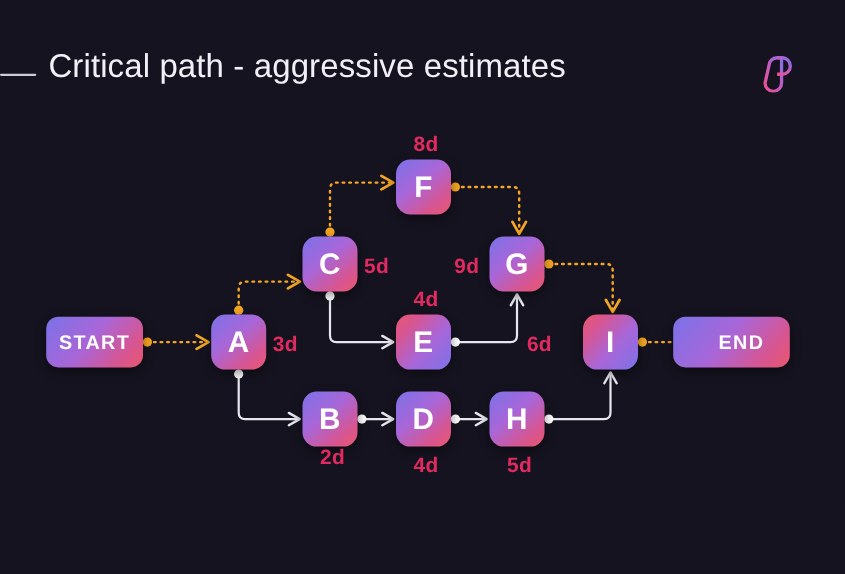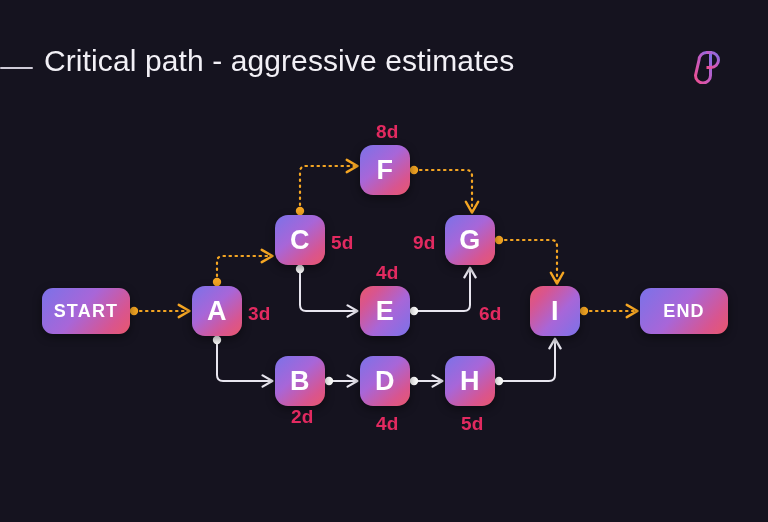--- a/index.html
+++ b/index.html
@@ -168,17 +168,17 @@
   <div class="node task" style="left:445px;top:356px;">
     <span>H</span>
   </div>
   <div class="duration" style="left:461px;top:413px;">5d</div>
 
   <div class="node task alt" style="left:530px;top:286px;">
     <span>I</span>
   </div>
   <div class="duration" style="left:479px;top:303px;">6d</div>
 
-  <div class="node terminal" style="left:640px;top:288px;">
+  <div class="node terminal" style="left:612px;top:288px;padding-left:18px;">
     <span>END</span>
   </div>
 
 </div>
 
 </body></html>

